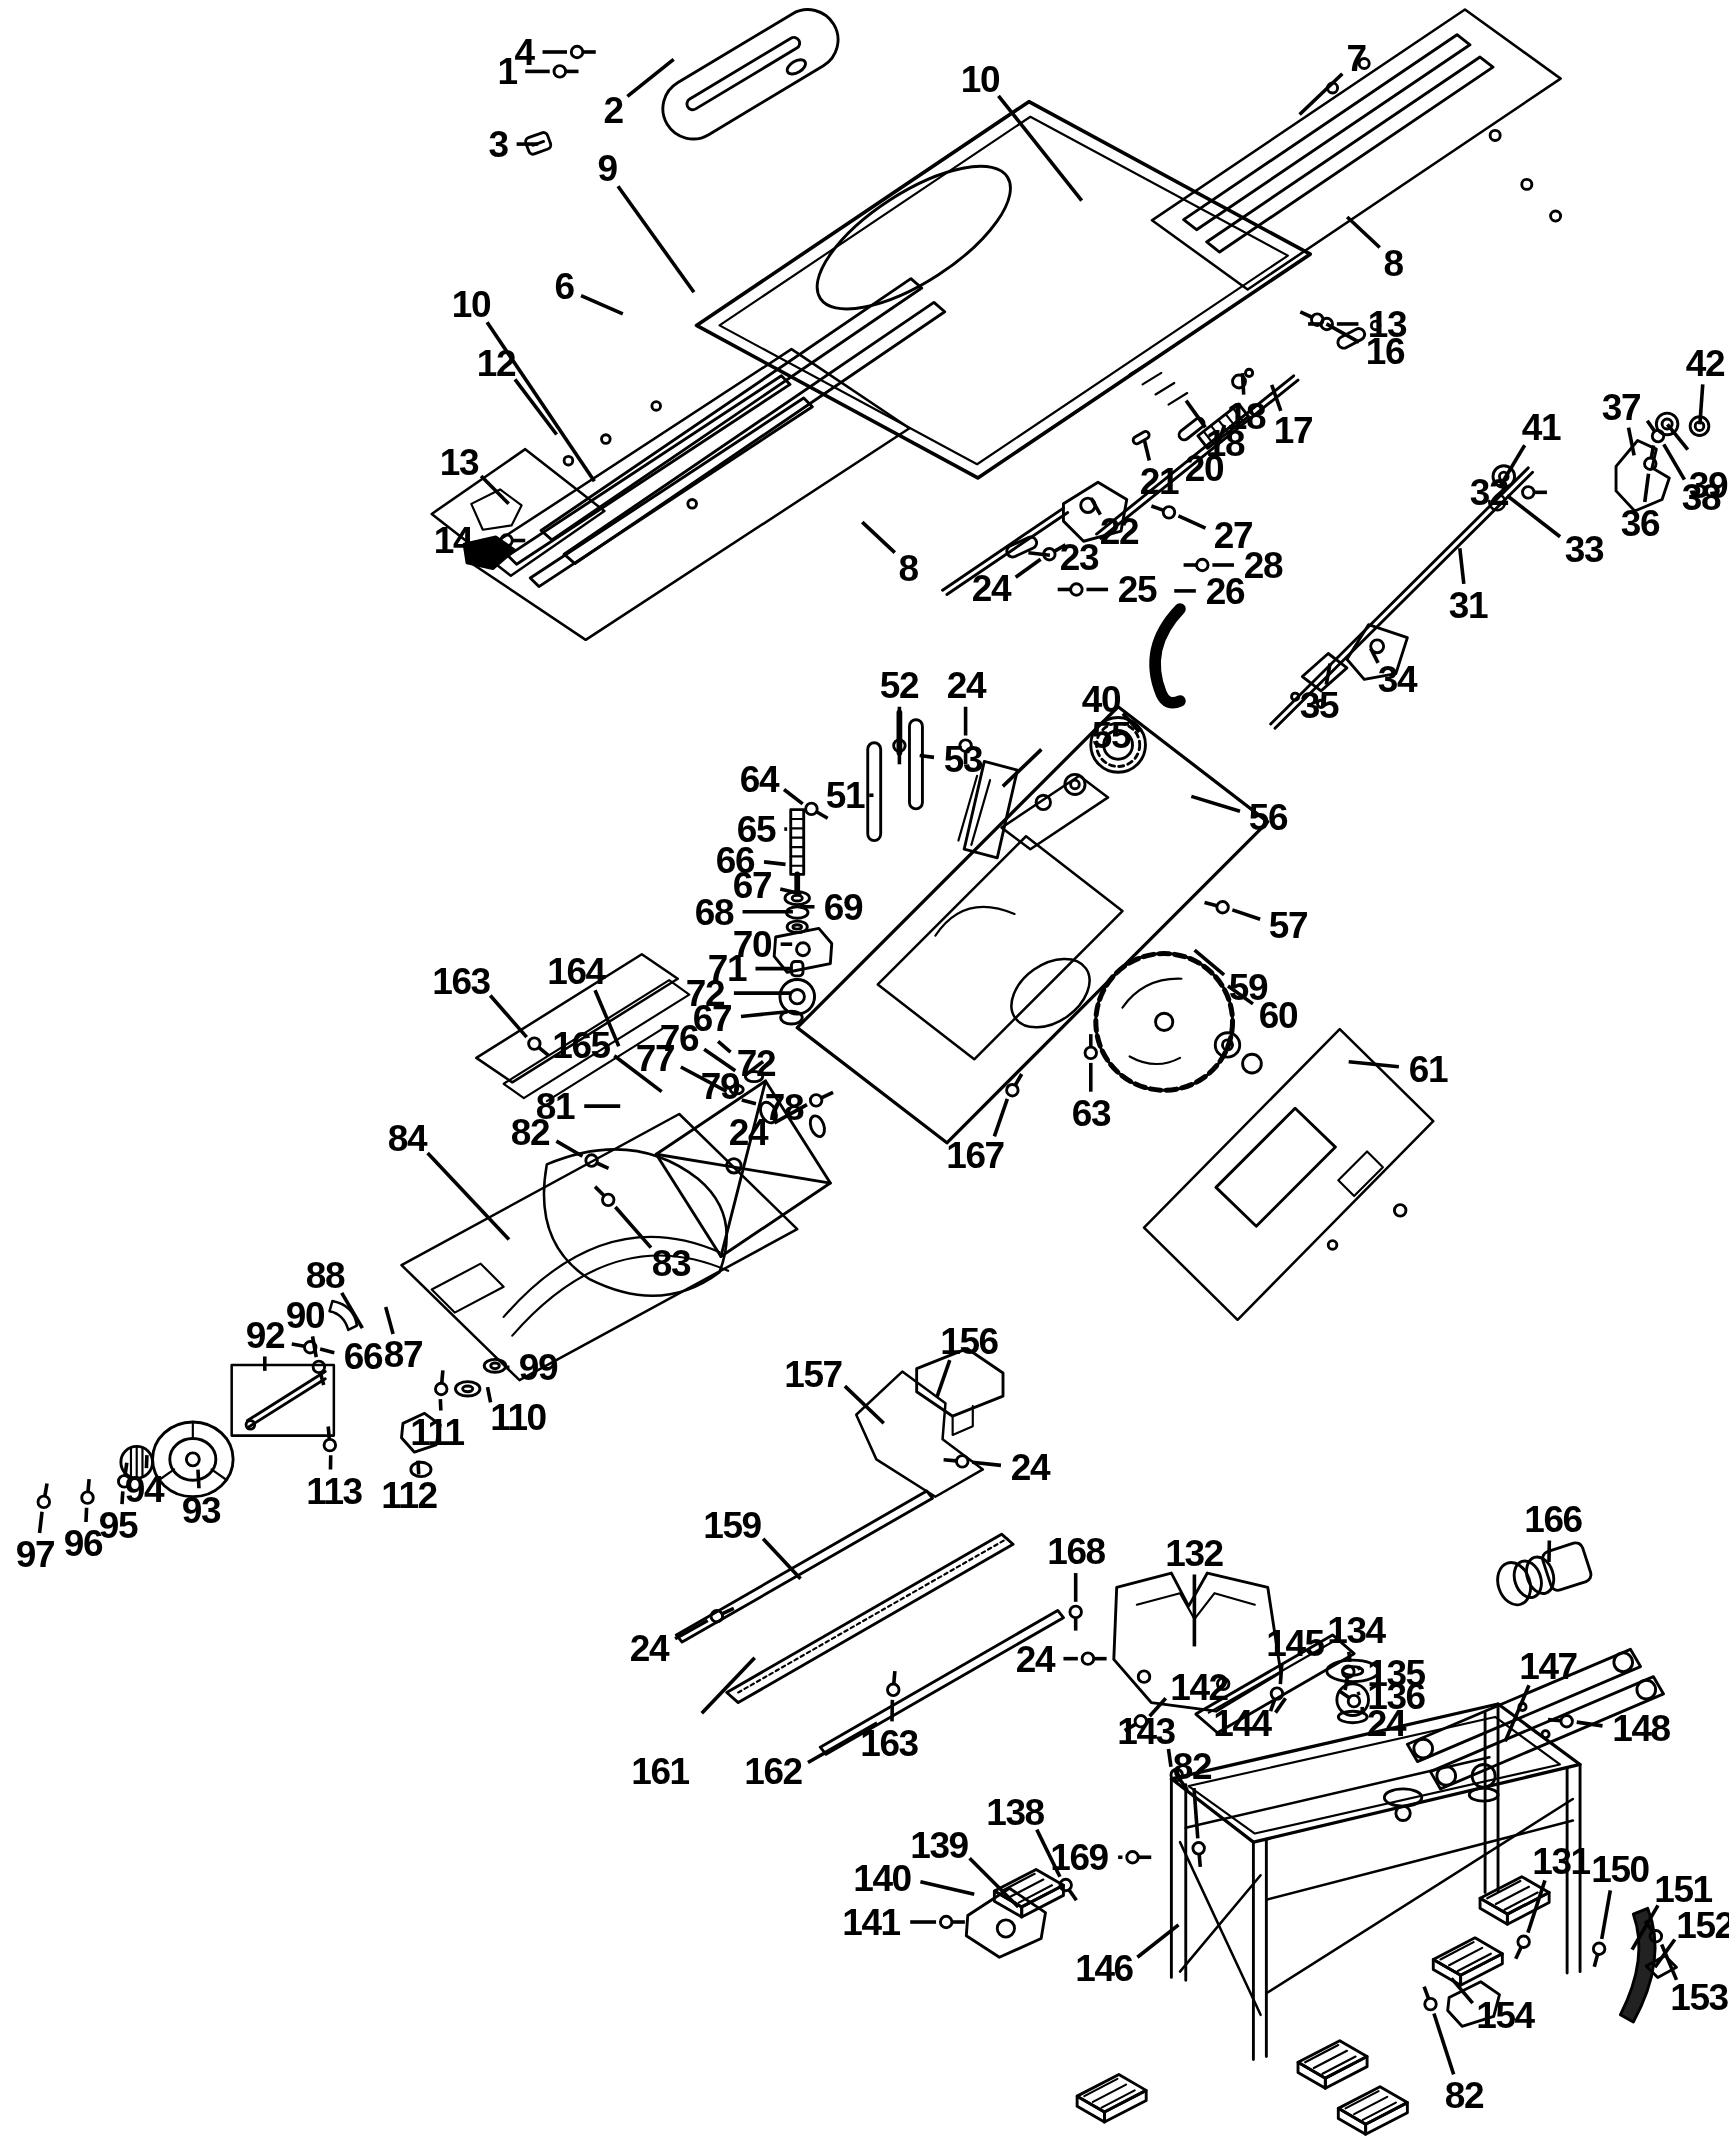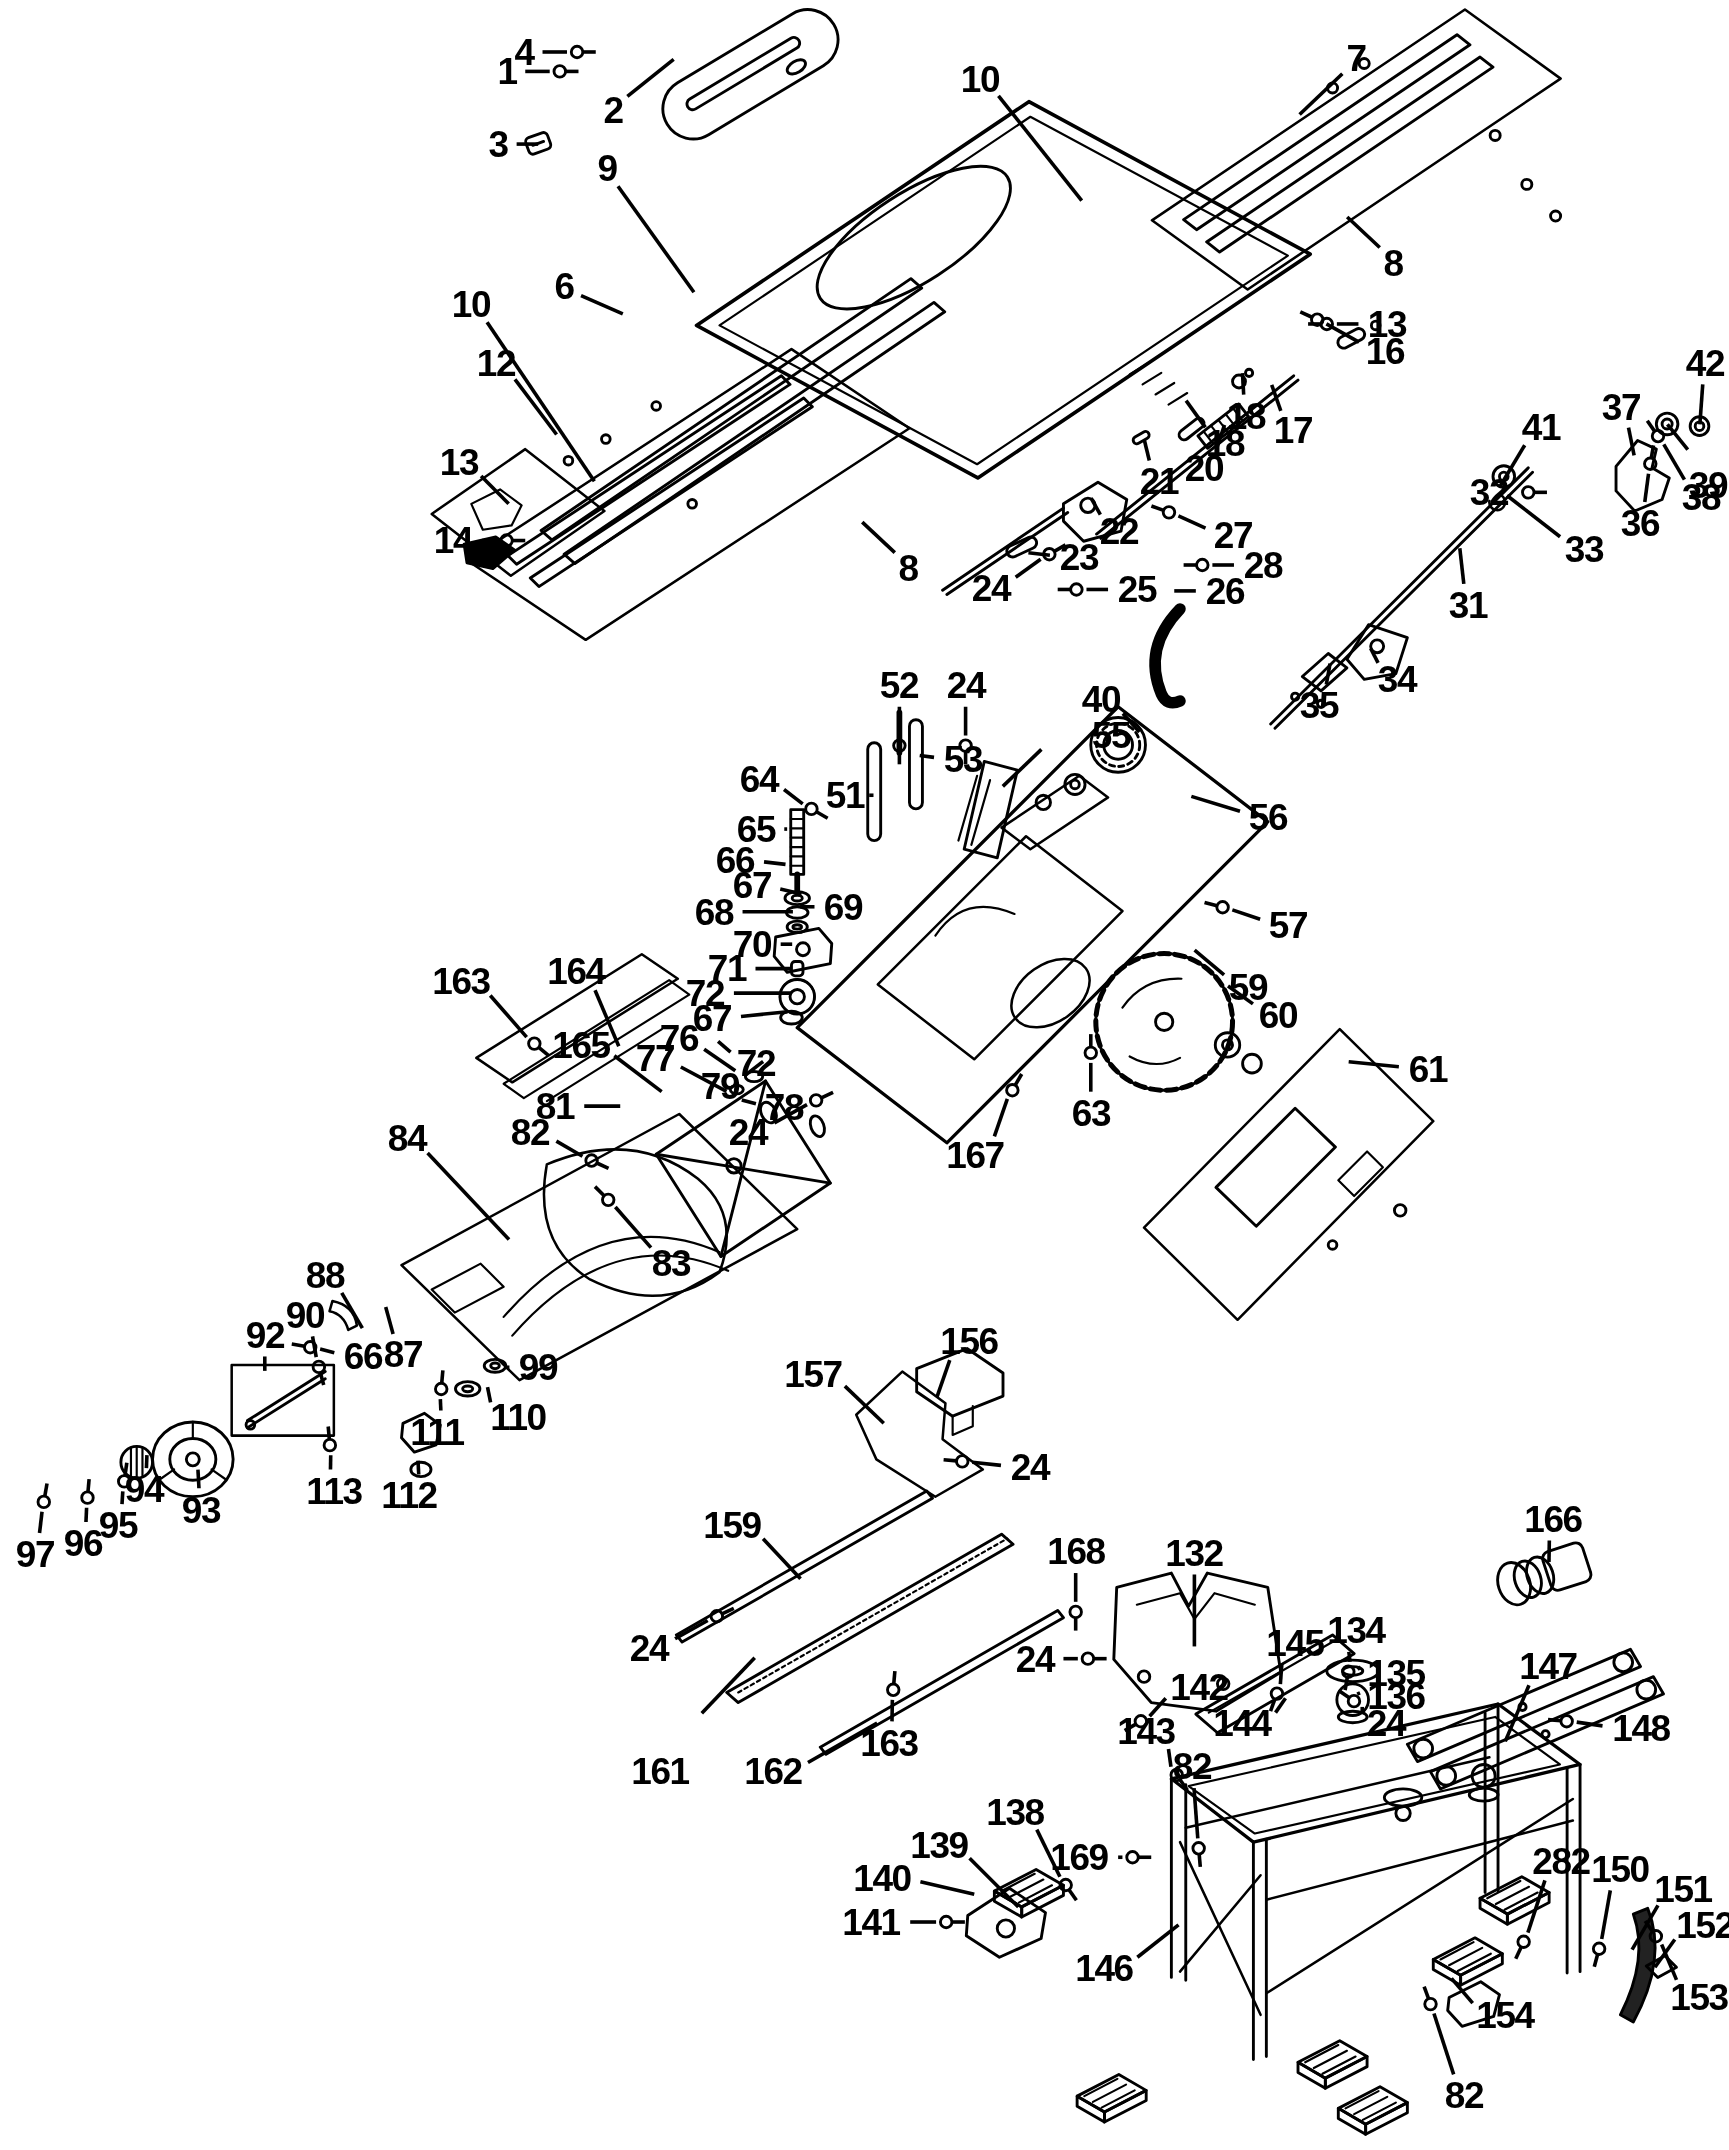--- a/index.html
+++ b/index.html
@@ -736,21 +736,21 @@
       <div class="callout" style="left: 1146px; top: 1731px;">143</div>
       <div class="callout" style="left: 1192px; top: 1766px;">82</div>
       <div class="callout" style="left: 1548px; top: 1666px;">147</div>
       <div class="callout" style="left: 1641px; top: 1728px;">148</div>
       <div class="callout" style="left: 1015px; top: 1812px;">138</div>
       <div class="callout" style="left: 939px; top: 1845px;">139</div>
       <div class="callout" style="left: 1079px; top: 1857px;">169</div>
       <div class="callout" style="left: 882px; top: 1878px;">140</div>
       <div class="callout" style="left: 871px; top: 1922px;">141</div>
       <div class="callout" style="left: 1104px; top: 1968px;">146</div>
-      <div class="callout" style="left: 1561px; top: 1861px;">282</div>
+      <div class="callout" style="left: 1561px; top: 1861px;">131</div>
       <div class="callout" style="left: 1620px; top: 1869px;">150</div>
       <div class="callout" style="left: 1683px; top: 1889px;">151</div>
       <div class="callout" style="left: 1705px; top: 1925px;">152</div>
       <div class="callout" style="left: 1699px; top: 1997px;">153</div>
       <div class="callout" style="left: 1505px; top: 2015px;">154</div>
       <div class="callout" style="left: 1464px; top: 2095px;">82</div>
     </div>
 </div>
 
 

